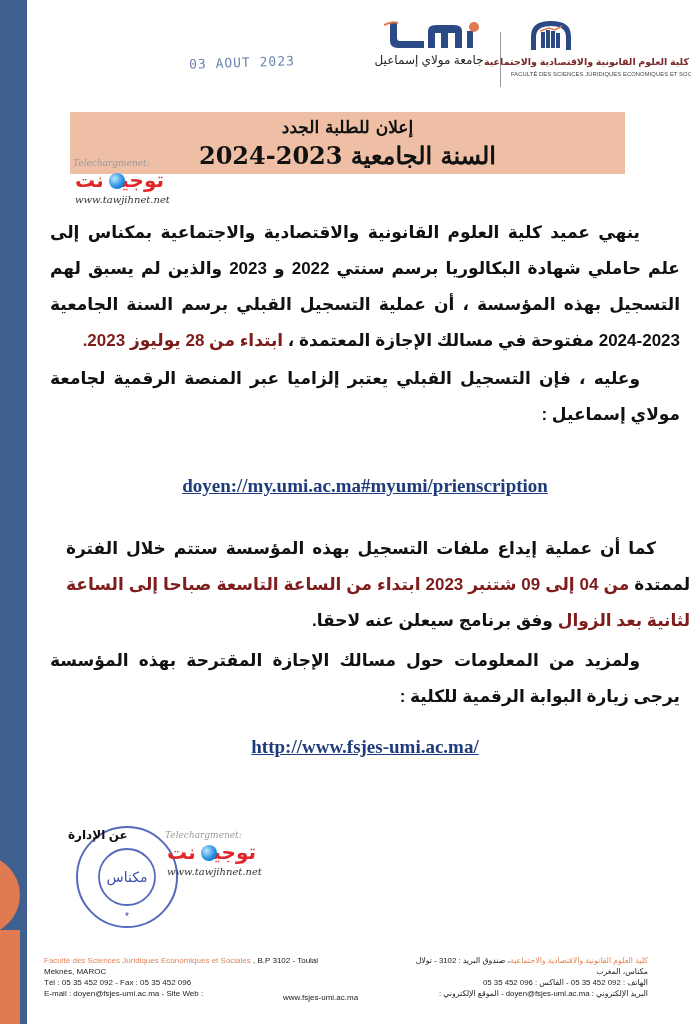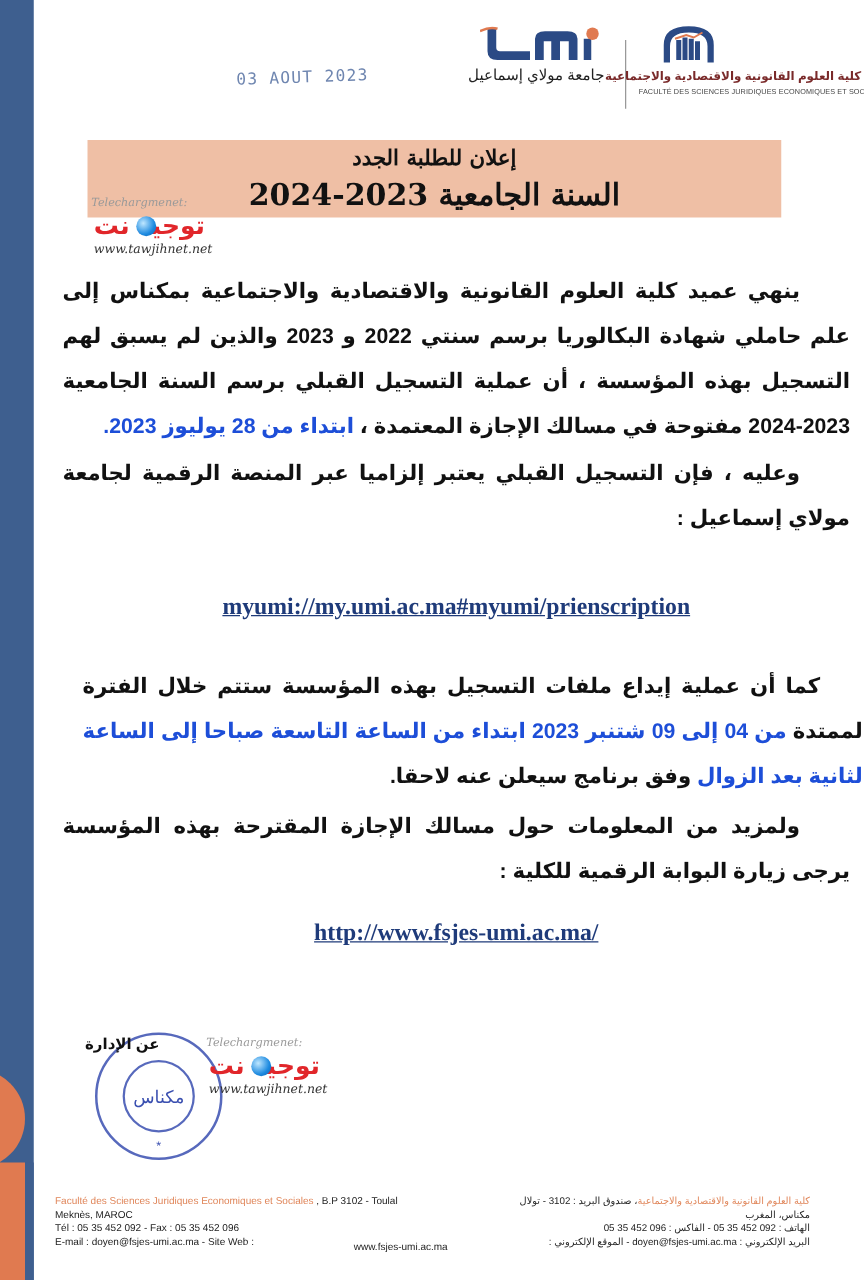--- a/index.html
+++ b/index.html
@@ -75,21 +75,21 @@
       background: radial-gradient(circle at 35% 35%, #bfe7ff, #1d8ae0 60%, #0a5fad);
     }
     .wm-url { position: absolute; left: 2px; top: 36px; font-family: "DejaVu Serif", serif; font-style: italic; font-size: 10px; color: #333; }
 
     
     .content { position: absolute; left: 50px; top: 215px; width: 630px; }
     .para {
       direction: rtl; text-align: justify; text-align-last: right;
       font-size: 17px; font-weight: bold; line-height: 36px; color: #111;
     }
-    .para .blue { color: #1d4ed8; }
+    .para .blue { color: #7f1d1d; }
     .p1 { position: absolute; top: 0; left: 0; width: 630px; text-indent: 40px; }
     .p2 { position: absolute; top: 146px; left: 0; width: 630px; text-indent: 40px; }
     .p3 { position: absolute; top: 300px; left: 0; width: 630px; text-indent: 40px; }
     .p4 { position: absolute; top: 428px; left: 0; width: 630px; text-indent: 40px; }
     .link {
       position: absolute; left: 0; width: 630px; text-align: center;
       font-family: "Liberation Serif", "DejaVu Serif", serif; font-weight: bold;
       font-size: 19px; color: #1f3b7a; text-decoration: underline;
     }
     .link1 { top: 260px; }
@@ -160,21 +160,21 @@
   <div class="wm-ar">توجيه نت</div>
   <div class="wm-globe"></div>
   <div class="wm-url">www.tawjihnet.net</div>
 </div>
 
 <div class="content">
   <p class="para p1" style="margin:0;"><span>ينهي عميد كلية العلوم القانونية والاقتصادية والاجتماعية بمكناس إلى علم حاملي شهادة البكالوريا برسم سنتي 2022 و 2023 والذين لم يسبق لهم التسجيل بهذه المؤسسة ، أن عملية التسجيل القبلي برسم السنة الجامعية 2023-2024 مفتوحة في مسالك الإجازة المعتمدة ، </span><span class="blue">ابتداء من 28 يوليوز 2023.</span></p>
 
   <p class="para p2" style="margin:0;">وعليه ، فإن التسجيل القبلي يعتبر إلزاميا عبر المنصة الرقمية لجامعة مولاي إسماعيل :</p>
 
-  <a class="link link1">myumi://my.umi.ac.ma#myumi/prienscription</a>
+  <a class="link link1">doyen://my.umi.ac.ma#myumi/prienscription</a>
 
   <p class="para p3" style="margin:16px;"><span>كما أن عملية إيداع ملفات التسجيل بهذه المؤسسة ستتم خلال الفترة الممتدة </span><span class="blue">من 04 إلى 09 شتنبر 2023 ابتداء من الساعة التاسعة صباحا إلى الساعة الثانية بعد الزوال</span><span> وفق برنامج سيعلن عنه لاحقا.</span></p>
 
   <p class="para p4" style="margin:0;">ولمزيد من المعلومات حول مسالك الإجازة المقترحة بهذه المؤسسة يرجى زيارة البوابة الرقمية للكلية :</p>
 
   <a class="link link2">http://www.fsjes-umi.ac.ma/</a>
 </div>
 
 <svg class="stamp" viewBox="0 0 110 110">
   <circle cx="55" cy="55" r="50" stroke="#3a4fb0" stroke-width="2" fill="none" opacity="0.85"></circle>

